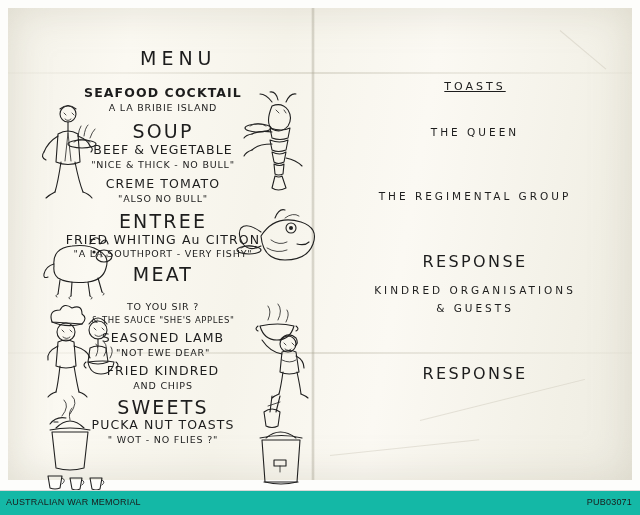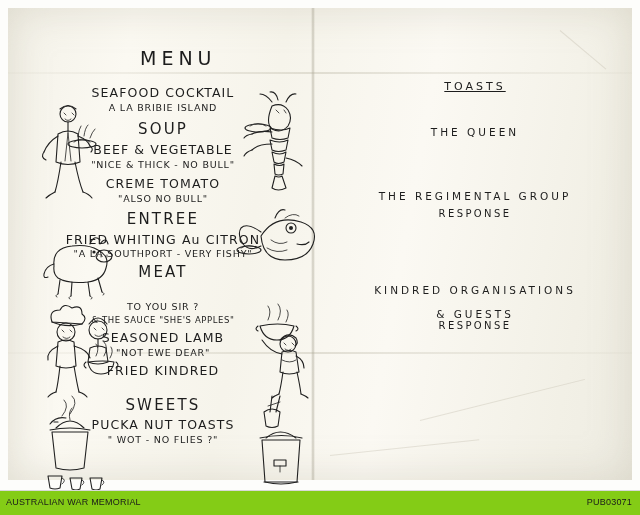--- a/index.html
+++ b/index.html
@@ -60,21 +60,21 @@
     background: rgba(175,170,150,0.28);
     transform-origin: left center;
   }
   
   .footer {
     position: absolute;
     left: 0;
     top: 490px;
     width: 640px;
     height: 25px;
-    background: #84cc16;
+    background: #14b8a6;
     border-top: 1px solid #d8d8d8;
   }
   .footer-left {
     position: absolute;
     left: 6px;
     top: 6px;
     font-size: 9px;
     letter-spacing: 0.2px;
     color: #1a1a1a;
   }
@@ -106,21 +106,21 @@
   .ln {
     position: absolute;
     text-align: center;
     color: #1d1d1d;
     font-family: "DejaVu Sans", sans-serif;
     white-space: nowrap;
     left: 0;
     width: 290px;
   }
   .course {
-    font-size: 15px;
+    font-size: 19px;
     letter-spacing: 2.2px;
   }
   .dish {
     font-size: 12.5px;
     letter-spacing: 1.1px;
   }
   .sub {
     font-size: 9.5px;
     letter-spacing: 0.8px;
   }
@@ -142,21 +142,21 @@
     position: absolute;
     left: 0;
     width: 290px;
     text-align: center;
     font-family: "DejaVu Sans", sans-serif;
     color: #1d1d1d;
     white-space: nowrap;
   }
   .t-head { font-size: 11px; letter-spacing: 3px; text-decoration: underline; }
   .t-item { font-size: 10.5px; letter-spacing: 3px; }
-  .t-resp { font-size: 10px; letter-spacing: 2.4px; }
+  .t-resp { font-size: 16px; letter-spacing: 2.4px; margin-top: 44px; }
   
   svg.draw { position: absolute; overflow: visible; }
   .stroke {
     fill: none;
     stroke: #202020;
     stroke-width: 1.1;
     stroke-linecap: round;
     stroke-linejoin: round;
   }
   .stroke-thin {
@@ -182,21 +182,21 @@
   <div class="crease-h" style="top:72px;"></div>
   <div class="crease-h" style="top:352px;"></div>
   <div class="crease-diag" style="left:420px; top:420px; width:170px; height:1px; transform: rotate(-14deg);"></div>
   <div class="crease-diag" style="left:330px; top:455px; width:150px; height:1px; transform: rotate(-6deg);"></div>
   <div class="crease-diag" style="left:560px; top:30px; width:60px; height:1px; transform: rotate(40deg);"></div>
 
   <div class="menu-panel">
 
     <div class="menu-title">MENU</div>
 
-    <div class="ln dish c-left" style="top:65px;">SEAFOOD COCKTAIL</div>
+    <div class="ln dish c-left" style="top:65px;font-weight:bold;">SEAFOOD COCKTAIL</div>
     <div class="ln sub c-left" style="top:82px;">A LA BRIBIE ISLAND</div>
 
     <div class="ln course c-left" style="top:100px;">SOUP</div>
     <div class="ln dish c-left" style="top:122px;">BEEF &amp; VEGETABLE</div>
     <div class="ln sub c-left" style="top:139px;">"NICE &amp; THICK - NO BULL"</div>
 
     <div class="ln dish c-left" style="top:156px;">CREME TOMATO</div>
     <div class="ln sub c-left" style="top:173px;">"ALSO NO BULL"</div>
 
     <div class="ln course c-left" style="top:190px;">ENTREE</div>
@@ -204,20 +204,21 @@
     <div class="ln sub c-left" style="top:228px;">"A LA SOUTHPORT - VERY FISHY"</div>
 
     <div class="ln course c-left" style="top:243px;">MEAT</div>
     <div class="ln sub c-left" style="top:281px;">TO YOU SIR ?</div>
     <div class="ln tiny c-left" style="top:295px;">&amp; THE SAUCE "SHE'S APPLES"</div>
 
     <div class="ln dish c-left" style="top:310px;">SEASONED LAMB</div>
     <div class="ln sub c-left" style="top:327px;">"NOT EWE DEAR"</div>
 
     <div class="ln dish c-left" style="top:343px;">FRIED KINDRED</div>
+    <div class="ln sub c-left" style="top:360px;">AND CHIPS</div>
 
     <div class="ln course c-left" style="top:376px;">SWEETS</div>
     <div class="ln dish c-left" style="top:397px;">PUCKA NUT TOASTS</div>
     <div class="ln sub c-left" style="top:414px;">" WOT - NO FLIES ?"</div>
 
     <div class="ln tiny c-left" style="top:472px;">BILLY BREWED OR A LA COOKHOUSE</div>
 
     <svg class="draw" style="left:14px; top:80px;" width="80" height="110" viewBox="0 0 80 110">
       <circle class="stroke" cx="34" cy="14" r="8"></circle>
       <path class="stroke" d="M26 9 q8 -7 16 0"></path>
@@ -342,21 +343,21 @@
     </svg>
 
   </div>
 
   <div class="toast-panel">
     <div class="tln t-head" style="top:60px;">TOASTS</div>
     <div class="tln t-item" style="top:170px;">THE   REGIMENTAL   GROUP</div>
     <div class="tln t-item" style="top:106px;">THE    QUEEN</div>
     <div class="tln t-resp" style="top:188px;">RESPONSE</div>
     <div class="tln t-item" style="top:264px;">KINDRED   ORGANISATIONS</div>
-    <div class="tln t-item" style="top:288px;">&amp;    GUESTS</div>
+    <div class="tln t-item" style="top:282px;">&amp;    GUESTS</div>
     <div class="tln t-resp" style="top:300px;">RESPONSE</div>
   </div>
 
   <div class="footer">
     <div class="footer-left">AUSTRALIAN WAR MEMORIAL</div>
     <div class="footer-right">PUB03071</div>
   </div>
 
 </div>
 

